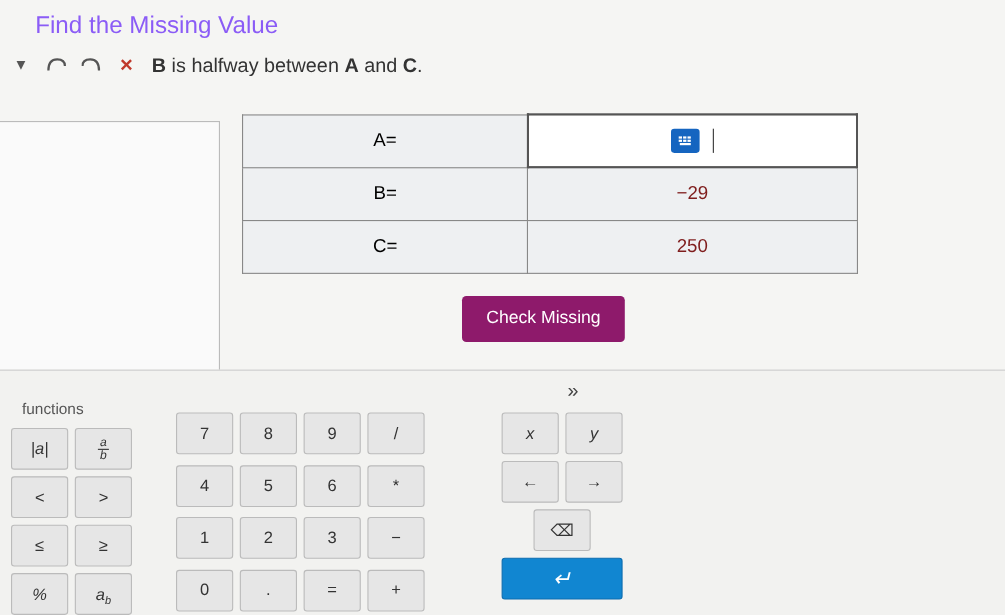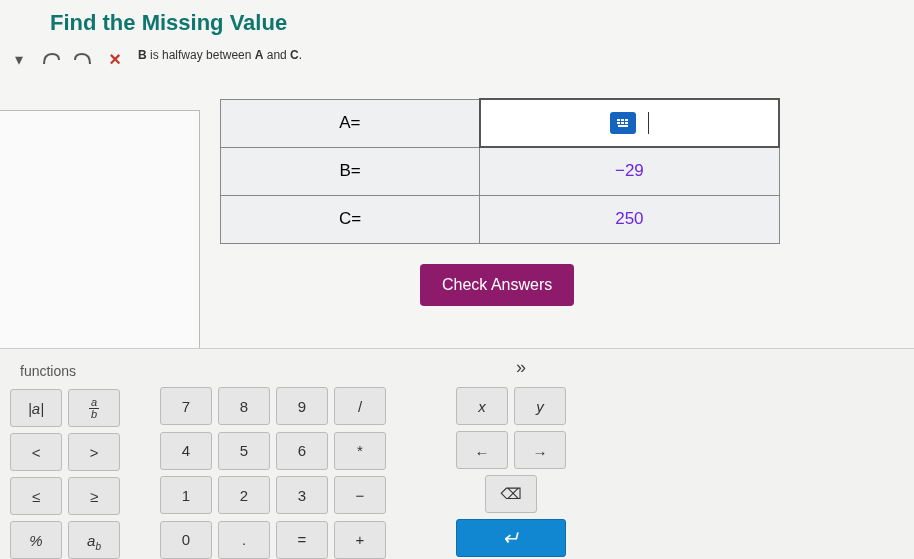--- a/index.html
+++ b/index.html
@@ -6,23 +6,23 @@
   body {
     font-family: Arial, sans-serif;
     background: #f5f5f3;
     width: 914px;
     height: 559px;
     overflow: hidden;
     position: relative;
   }
   .page-title {
     font-size: 22px;
-    font-weight: bold;
-    color: #0f766e;
-    padding: 10px 0 0 50px;
+    font-weight: normal;
+    color: #8b5cf6;
+    padding: 10px 0 0 32px;
   }
   .toolbar {
     display: flex;
     align-items: flex-start;
     gap: 14px;
     padding: 10px 0 0 10px;
   }
   .tool-icons {
     display: flex;
     gap: 14px;
@@ -32,21 +32,21 @@
   .tool-icon {
     width: 18px;
     height: 18px;
     display: flex;
     align-items: center;
     justify-content: center;
     color: #555;
   }
   .tool-close { color: #c0392b; font-weight: bold; font-size: 20px; }
   .instructions {
-    font-size: 12px;
+    font-size: 18px;
     color: #333;
     line-height: 1.5;
   }
   .bold { font-weight: bold; }
   .work-area {
     position: absolute;
     left: 0;
     top: 110px;
     width: 200px;
     height: 260px;
@@ -62,21 +62,21 @@
     width: 560px;
   }
   table.data td {
     border: 1px solid #888;
     height: 48px;
     text-align: center;
     font-size: 17px;
     background: #eef0f2;
   }
   table.data td.label { width: 260px; }
-  table.data td.value { width: 300px; color: #6d28d9; }
+  table.data td.value { width: 300px; color: #7f1d1d; }
   table.data td.input-cell {
     background: #fff;
     border: 2px solid #555;
     position: relative;
   }
   .math-icon {
     display: inline-flex;
     width: 26px;
     height: 22px;
     background: #1565c0;
@@ -112,20 +112,21 @@
     bottom: 0;
     left: 0;
     width: 914px;
     background: #f2f2f0;
     border-top: 1px solid #ccc;
     padding: 8px 0 0 0;
     display: flex;
   }
   .func-col {
     width: 130px;
+    margin-top: 12px;
   }
   .func-tab {
     font-size: 14px;
     color: #555;
     padding: 6px 0 10px 20px;
   }
   .func-grid {
     display: grid;
     grid-template-columns: 52px 52px;
     gap: 6px;
@@ -248,21 +249,21 @@
       <td class="value">−29</td>
     </tr>
     <tr>
       <td class="label">C=</td>
       <td class="value">250</td>
     </tr>
   </tbody>
     </table>
 </div>
 
-<button class="check-btn">Check Answers</button>
+<button class="check-btn">Check Missing</button>
 
 <div class="keypad-area">
   <div class="func-col">
     <div class="func-tab">functions</div>
     <div class="func-grid">
       <div class="key">|a|</div>
       <div class="key">
         <span class="frac">
             <span class="num-top">a</span>
             <span>b</span>

